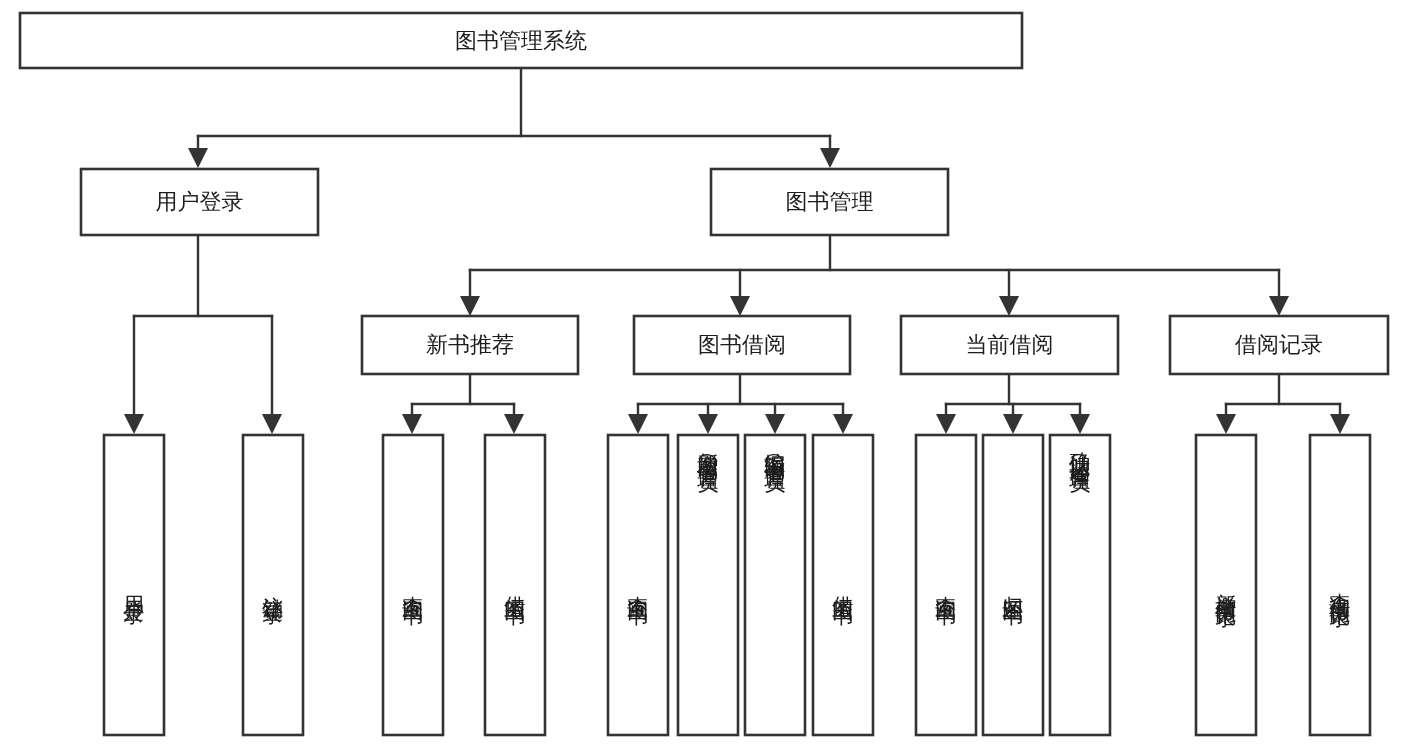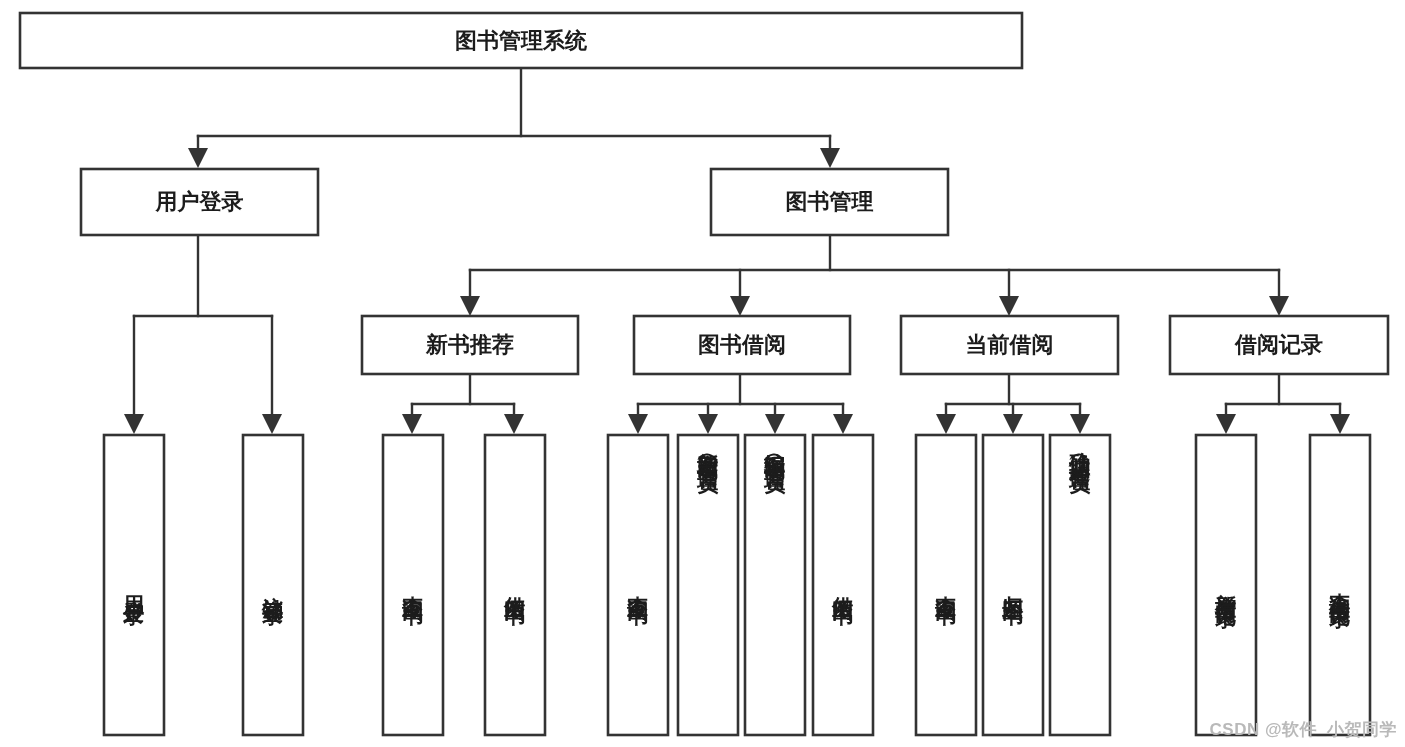--- a/index.html
+++ b/index.html
@@ -9,21 +9,20 @@
   }
   body {
     font-family: "Liberation Sans", "DejaVu Sans", sans-serif;
   }
   #diagram-root {
     position: relative;
     width: 1405px;
     height: 747px;
     background: #ffffff;
     overflow: hidden;
-    font-weight: bold;
   }
   svg.canvas {
     position: absolute;
     top: 0;
     left: 0;
     width: 1405px;
     height: 747px;
   }
   .node-box {
     fill: #ffffff;
@@ -257,14 +256,13 @@
     <span class="leaf-label">确认归还（管理员）</span>
   </div>
 
   <div class="leaf-label-wrap" style="left:1196px; top:435px; width:60px; height:300px;">
     <span class="leaf-label">新增借阅记录</span>
   </div>
   <div class="leaf-label-wrap" style="left:1310px; top:435px; width:60px; height:300px;">
     <span class="leaf-label">查询借阅记录</span>
   </div>
 
-  <div class="watermark">CSDN @软件_小贺同学</div>
 </div>
 
 </body></html>

